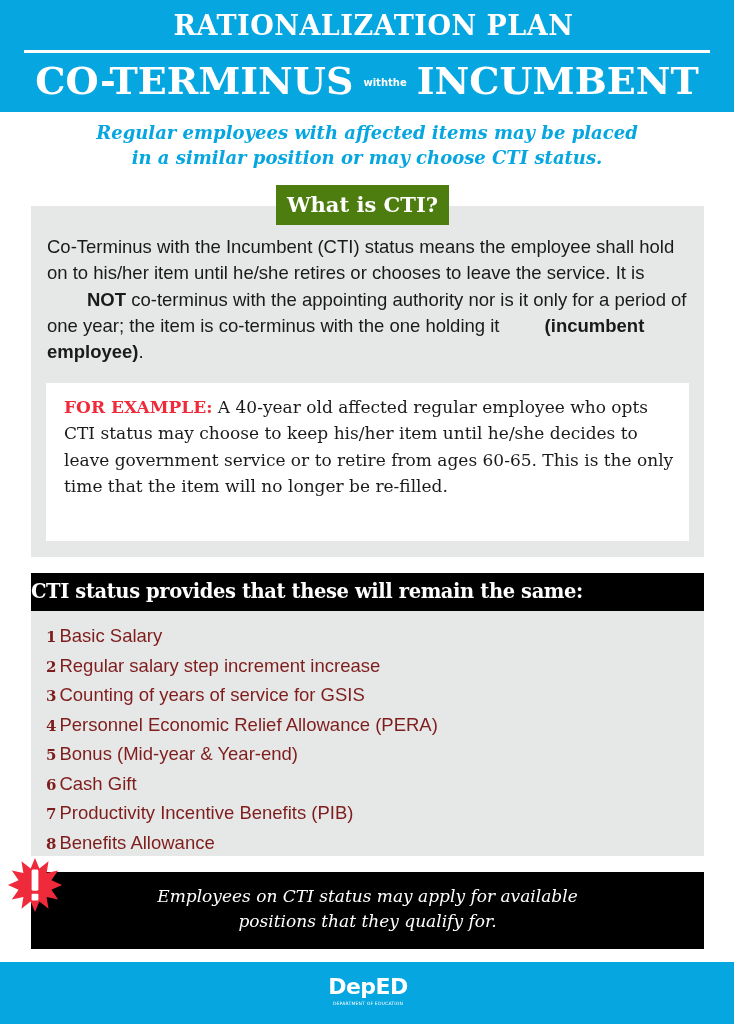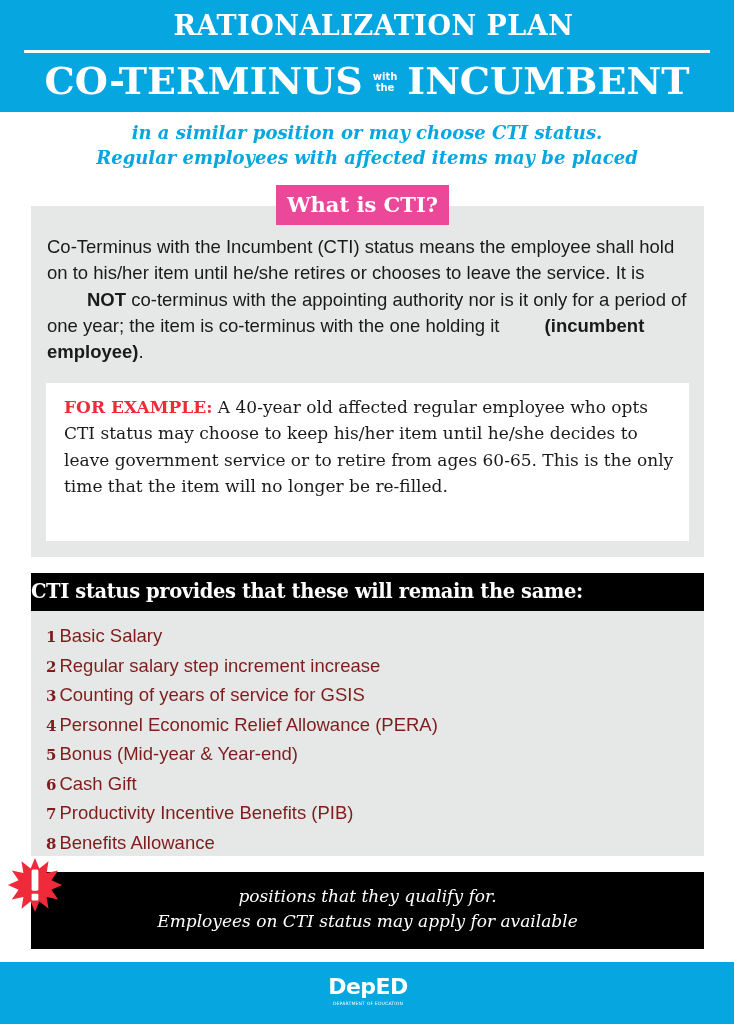--- a/index.html
+++ b/index.html
@@ -17,39 +17,39 @@
   }
   .header .rule {
     position: absolute; left: 24px; right: 24px; top: 50px; height: 3px; background: #ffffff;
   }
   .header .big {
     position: absolute; left: 0; right: 0; top: 56px; height: 50px;
     display: flex; justify-content: center; align-items: center; gap: 10px;
     font-family: "DejaVu Serif", serif; font-weight: bold; font-size: 38px; line-height: 46px;
   }
   .header .small-stack {
-    display: flex; flex-direction: column; align-items: center;
+    display: flex; flex-direction: row; align-items: center;
     font-family: "DejaVu Sans", sans-serif; font-weight: bold; font-size: 10px; line-height: 11px;
     margin-top: 2px;
   }
 
   .subtitle {
     position: absolute; left: 0; right: 0; top: 120px;
     text-align: center; color: #06a6e0;
     font-family: "DejaVu Serif", serif; font-style: italic; font-weight: bold;
     font-size: 18px; line-height: 25px;
   }
 
   .gray-box {
     position: absolute; left: 31px; top: 206px; width: 673px; height: 351px;
     background: #e6e7e7;
   }
   .what-label {
     position: absolute; left: 276px; top: 185px; height: 40px; padding: 0 11px;
-    background: #ec4899; color: #fff;
+    background: #4d7c0f; color: #fff;
     font-family: "DejaVu Serif", serif; font-weight: bold; font-size: 21px; line-height: 40px; text-align: center;
   }
   .def-text {
     position: absolute; left: 47px; top: 234px; width: 650px;
     font-family: "Liberation Sans", sans-serif; font-size: 18.5px; line-height: 26.3px; color: #1a1a1a;
   }
   .def-text b { font-weight: bold; padding-left: 40px; }
 
   .example-box {
     position: absolute; left: 46px; top: 383px; width: 643px; height: 158px;
@@ -110,22 +110,22 @@
     <span>CO-TERMINUS</span>
     <span class="small-stack">
       <span>with</span>
       <span>the</span>
     </span>
     <span>INCUMBENT</span>
   </div>
 </div>
 
 <div class="subtitle">
+  <div>Regular employees with affected items may be placed</div>
   <div>in a similar position or may choose CTI status.</div>
-  <div>Regular employees with affected items may be placed</div>
 </div>
 
 <div class="gray-box"></div>
 <div class="what-label">What is CTI?</div>
 
 <div class="def-text"><span>Co-Terminus with the Incumbent (CTI) status means the employee shall hold on to his/her item until he/she retires or chooses to leave the service. It is </span><b>NOT</b><span> co-terminus with the appointing authority nor is it only for a period of one year; the item is co-terminus with the one holding it </span><b>(incumbent employee)</b><span>.</span></div>
 
 <div class="example-box"></div>
 <div class="example-text"><span class="tag">FOR EXAMPLE:</span><span> A 40-year old affected regular employee who opts CTI status may choose to keep his/her item until he/she decides to leave government service or to retire from ages 60-65. This is the only time that the item will no longer be re-filled.</span></div>
 
@@ -136,22 +136,22 @@
   <li><span class="num">2</span><span>Regular salary step increment increase</span></li>
   <li><span class="num">3</span><span>Counting of years of service for GSIS</span></li>
   <li><span class="num">4</span><span>Personnel Economic Relief Allowance (PERA)</span></li>
   <li><span class="num">5</span><span>Bonus (Mid-year &amp; Year-end)</span></li>
   <li><span class="num">6</span><span>Cash Gift</span></li>
   <li><span class="num">7</span><span>Productivity Incentive Benefits (PIB)</span></li>
   <li><span class="num">8</span><span>Benefits Allowance</span></li>
 </ul>
 
 <div class="note-box">
+  <div>Employees on CTI status may apply for available</div>
   <div>positions that they qualify for.</div>
-  <div>Employees on CTI status may apply for available</div>
 </div>
 <svg class="alert-burst" viewBox="0 0 60 60">
   <polygon fill="#ee2a3b" points="30,2 34.5,13 44,5.5 42,17.5 54,15 47,25 58,30 47,35 54,45 42,42.5 44,54.5 34.5,47 30,58 25.5,47 16,54.5 18,42.5 6,45 13,35 2,30 13,25 6,15 18,17.5 16,5.5 25.5,13"></polygon>
   <rect x="26.5" y="14" width="7" height="22" rx="1.5" fill="#ffffff"></rect>
   <rect x="26.5" y="39" width="7" height="7" rx="1" fill="#ffffff"></rect>
 </svg>
 
 <div class="footer"></div>
 <div class="logo">
   <div class="word">DepED</div>

